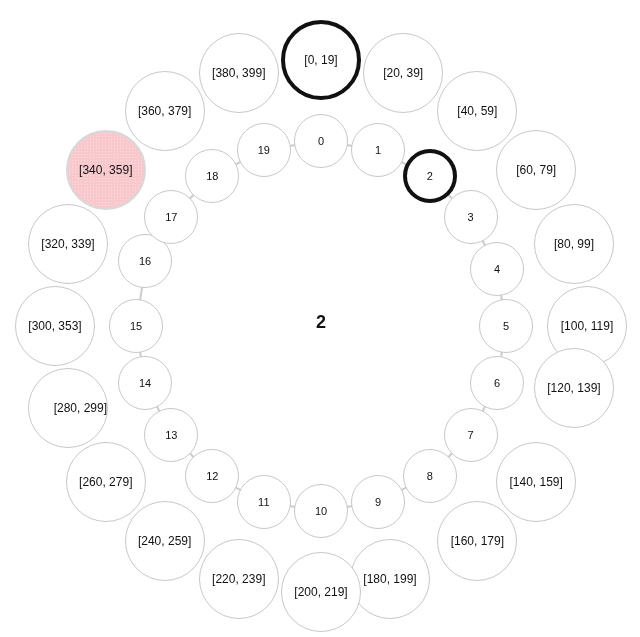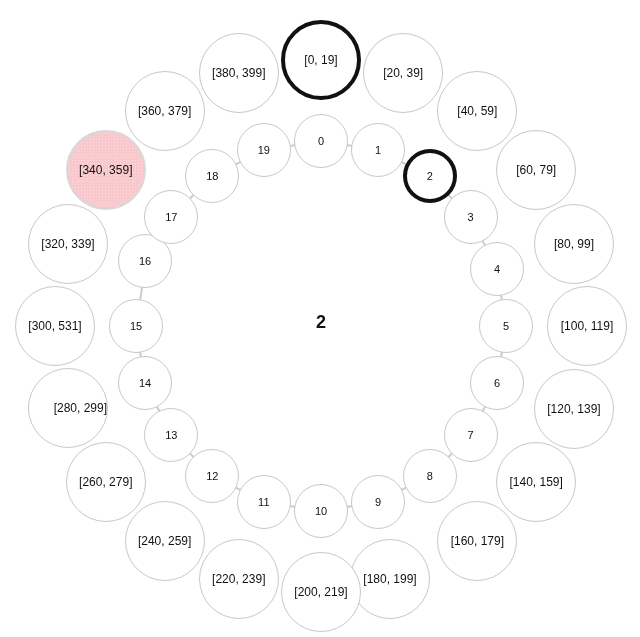--- a/index.html
+++ b/index.html
@@ -121,21 +121,21 @@
       </div>
       <div class="node outer" style="left: 496.199px; top: 129.649px;">
         <span>[60, 79]</span>
       </div>
       <div class="node outer" style="left: 533.981px; top: 203.801px;">
         <span>[80, 99]</span>
       </div>
       <div class="node outer" style="left: 547px; top: 286px;">
         <span>[100, 119]</span>
       </div>
-      <div class="node outer" style="left: 533.981px; top: 369px;">
+      <div class="node outer" style="left: 533.981px; top: 348px;">
         <span>[120, 139]</span>
       </div>
       <div class="node outer" style="left: 496.199px; top: 442.351px;">
         <span>[140, 159]</span>
       </div>
       <div class="node outer" style="left: 437.351px; top: 501.199px;">
         <span>[160, 179]</span>
       </div>
       <div class="node outer" style="left: 350px; top: 538.981px;">
         <span>[180, 199]</span>
@@ -149,21 +149,21 @@
       <div class="node outer" style="left: 124.649px; top: 501.199px;">
         <span>[240, 259]</span>
       </div>
       <div class="node outer" style="left: 65.8015px; top: 442.351px;">
         <span>[260, 279]</span>
       </div>
       <div class="node outer" style="left: 28.019px; top: 368.199px; justify-content: flex-end;">
         <span>[280, 299]</span>
       </div>
       <div class="node outer" style="left: 15px; top: 286px;">
-        <span>[300, 531]</span>
+        <span>[300, 353]</span>
       </div>
       <div class="node outer" style="left: 28.019px; top: 203.801px;">
         <span>[320, 339]</span>
       </div>
       <div class="node outer highlight" style="left: 65.8015px; top: 129.649px;">
         <span>[340, 359]</span>
       </div>
       <div class="node outer" style="left: 124.649px; top: 70.8015px;">
         <span>[360, 379]</span>
       </div>

